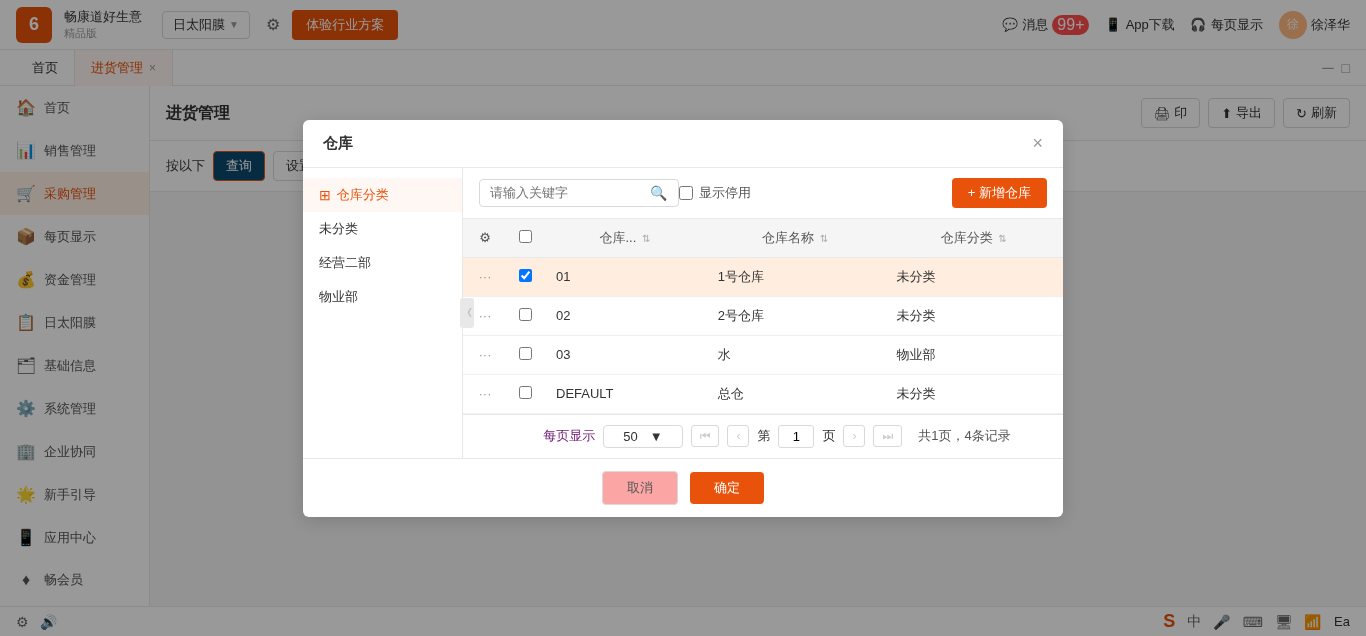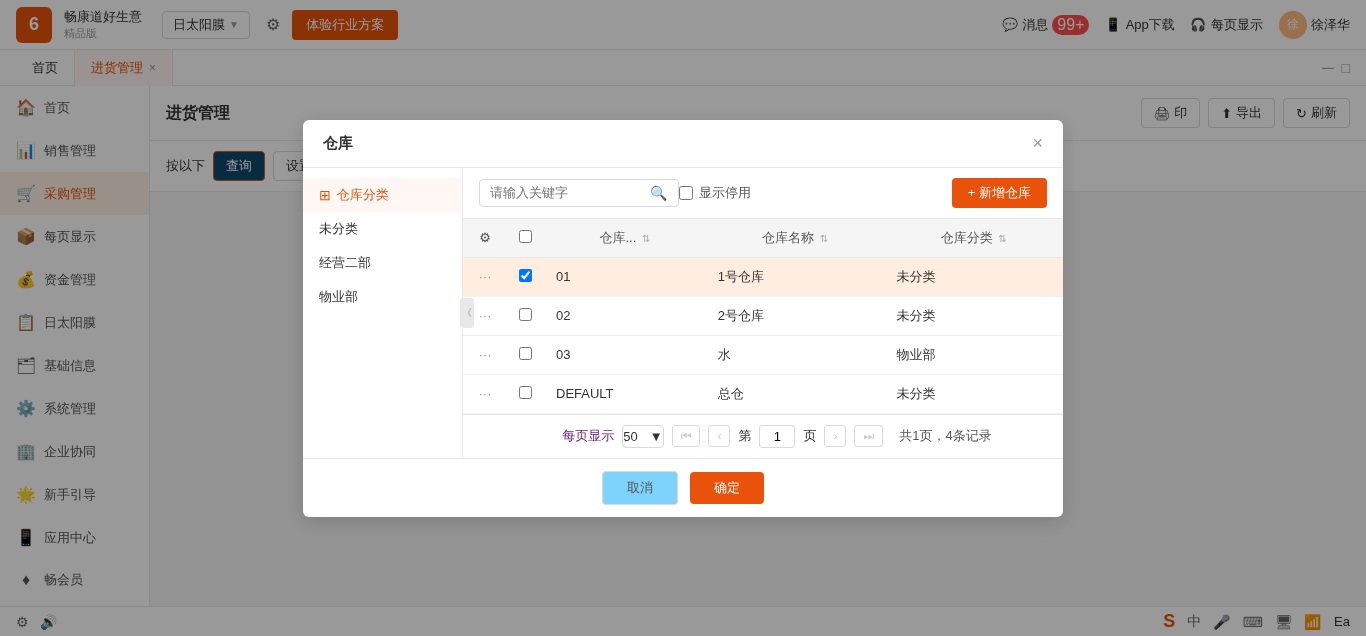--- a/index.html
+++ b/index.html
@@ -157,35 +157,35 @@
     .row-actions { color: #999; cursor: pointer; }
     .sort-icon { font-size: 10px; color: #aaa; margin-left: 2px; }
 
     
     .dialog-pagination {
       display: flex; align-items: center; justify-content: center;
       padding: 10px 16px; border-top: 1px solid #e8e8e8; gap: 8px; font-size: 13px;
     }
     .page-size-label { color: #701a75; margin-left: 28px; }
     .page-size-select {
-      border: 1px solid #d9d9d9; border-radius: 4px; padding: 3px 0;
+      border: 1px solid #d9d9d9; border-radius: 4px; padding: 3px 19px;
       font-size: 13px; cursor: pointer; display: flex; align-items: center; gap: 12px;
     }
     .page-btn { border: 1px solid #d9d9d9; background: #fff; border-radius: 3px; padding: 3px 8px; cursor: pointer; color: #555; font-size: 12px; }
     .page-btn:disabled, .page-btn.disabled { color: #ccc; cursor: default; }
     .page-input { border: 1px solid #d9d9d9; border-radius: 3px; width: 36px; text-align: center; padding: 3px; font-size: 13px; }
     .page-total { color: #555; margin-left: 8px; }
 
     
     .dialog-footer {
       display: flex; align-items: center; justify-content: center;
       padding: 12px 20px; gap: 12px; border-top: 1px solid #e8e8e8;
     }
     .cancel-btn {
-      border: 1px solid #d9d9d9; background: #7dd3fc; border-radius: 4px;
+      border: 1px solid #d9d9d9; background: #fca5a5; border-radius: 4px;
       padding: 7px 24px; cursor: pointer; font-size: 13px; color: #555; text-align: center;
     }
     .confirm-btn {
       background: #e8520a; color: #fff; border: none; border-radius: 4px;
       padding: 7px 24px; cursor: pointer; font-size: 13px;
     }
 
     
     .bottom-bar {
       position: fixed; bottom: 0; left: 0; right: 0; height: 30px;

